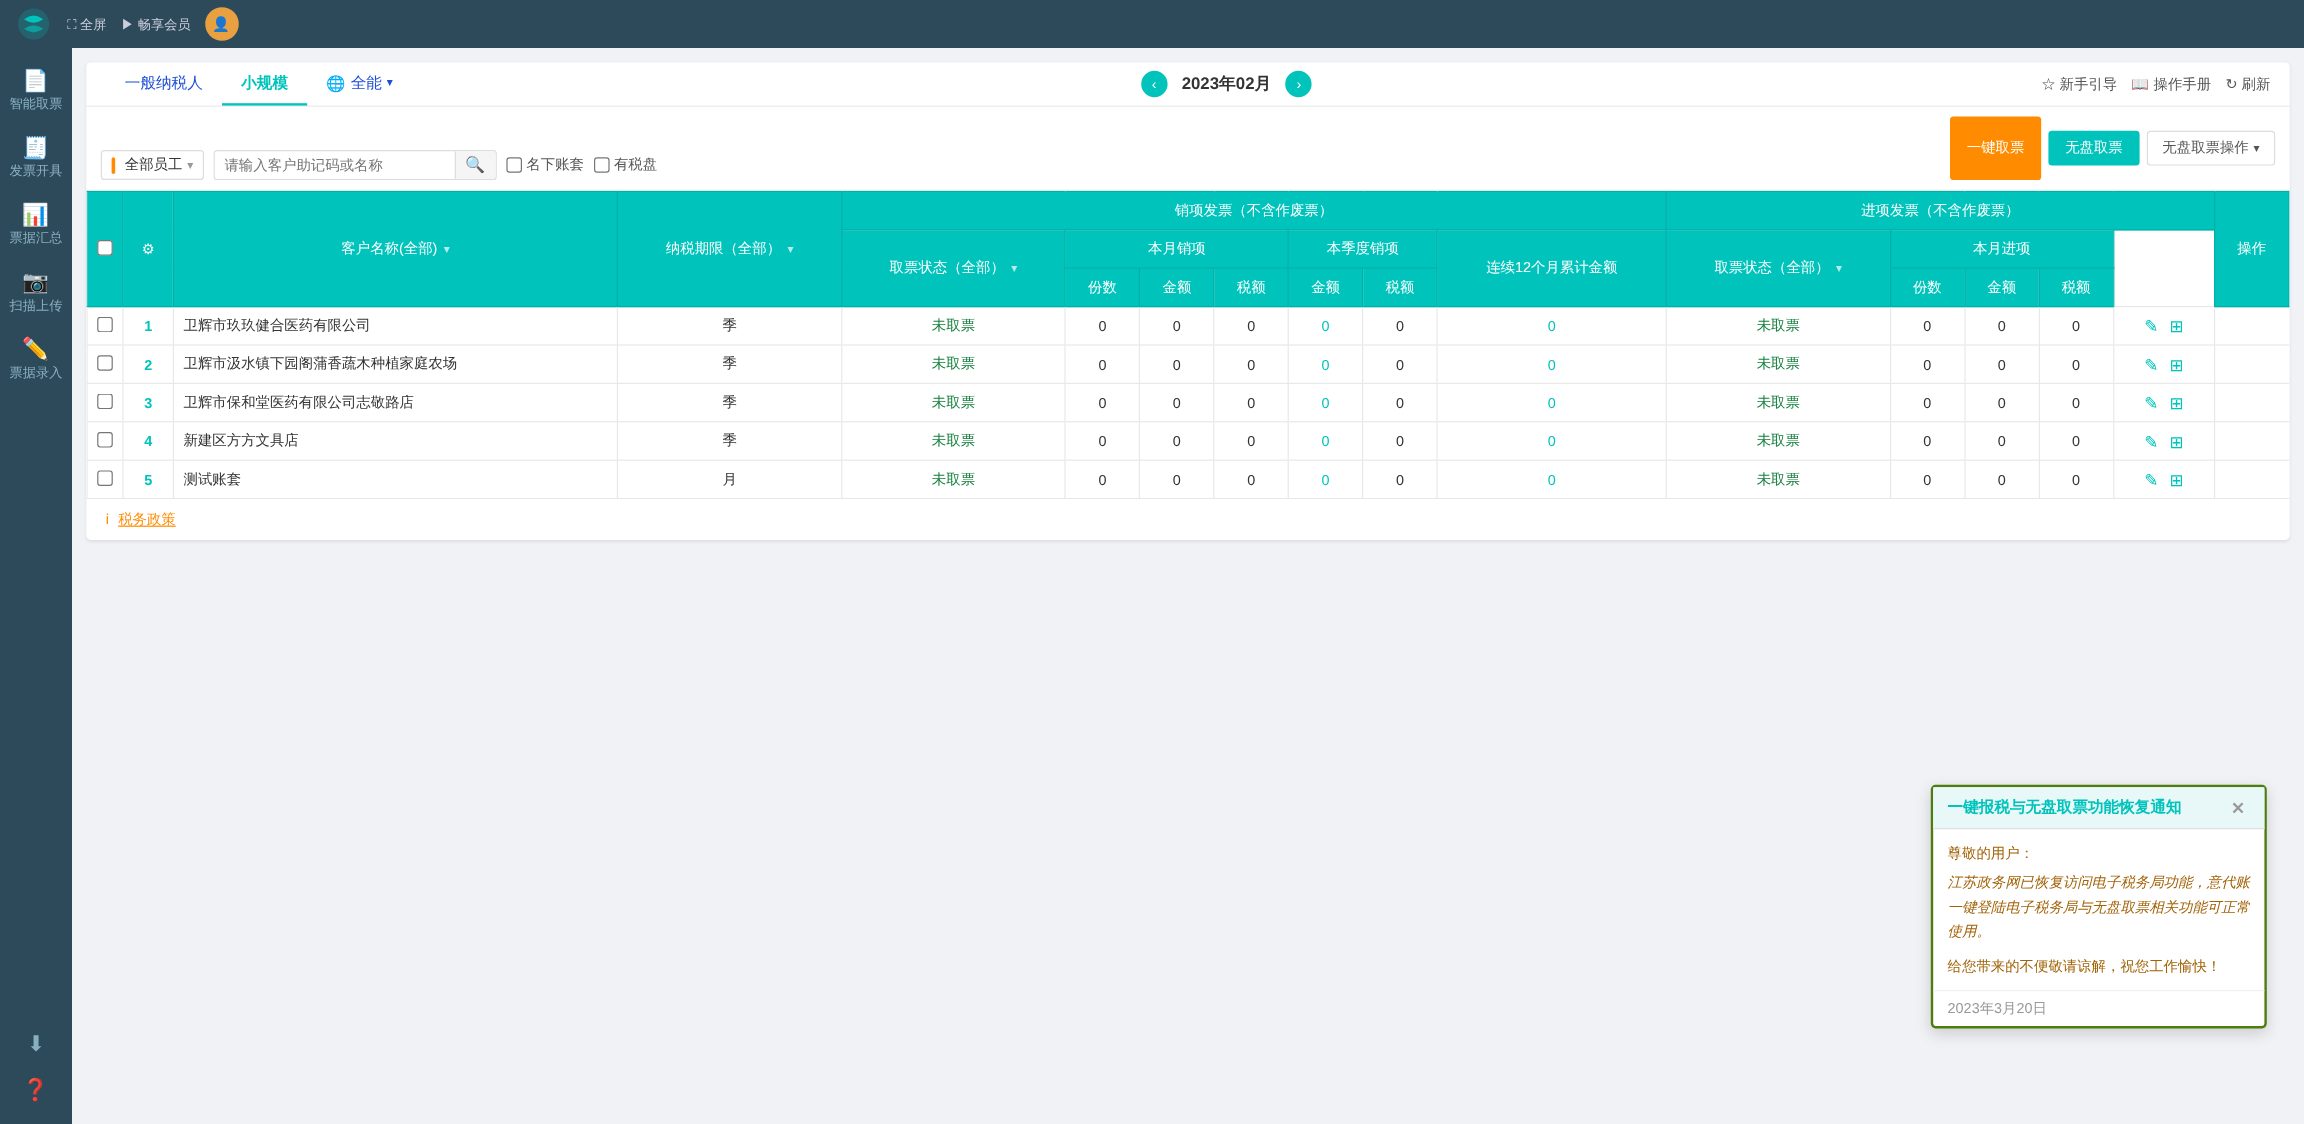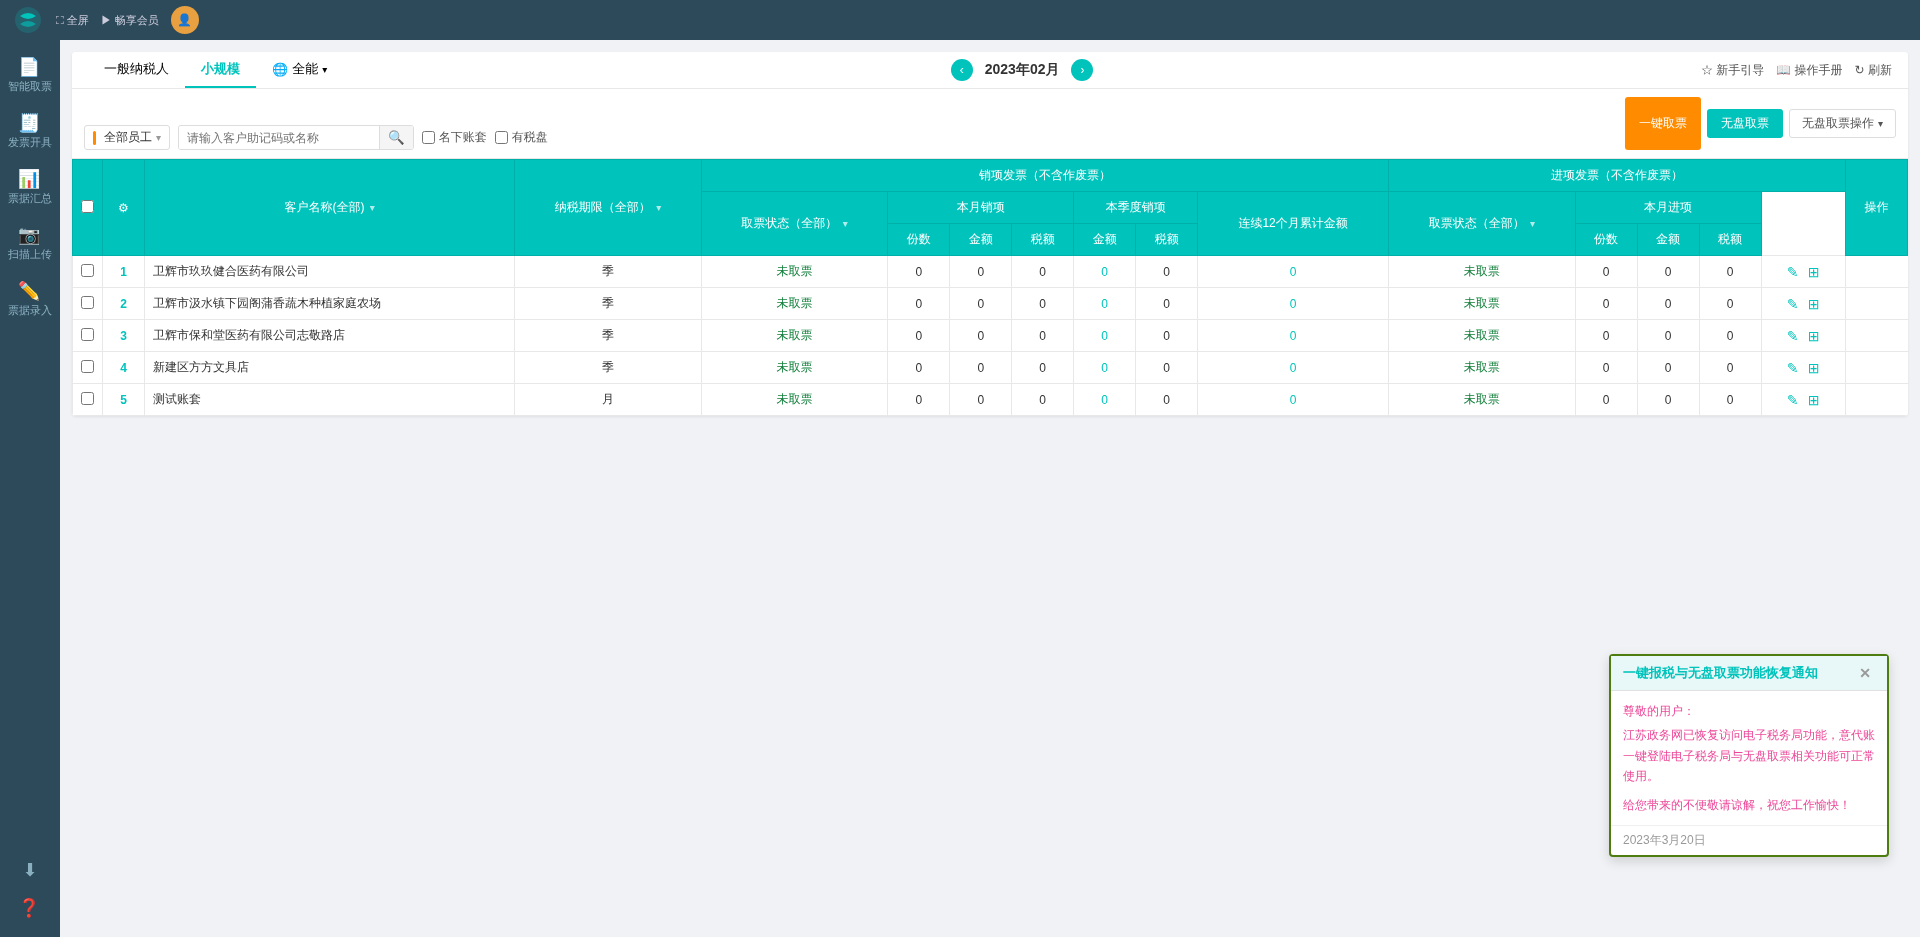--- a/index.html
+++ b/index.html
@@ -99,21 +99,21 @@
       margin-top: 40px;
       margin-left: 60px;
       padding: 12px;
       height: calc(100vh - 40px);
       overflow: auto;
     }
     .tab-item {
       padding: 8px 16px;
       cursor: pointer;
       font-size: 13px;
-      color: #000000;
+      color: #1d4ed8;
       border-bottom: 2px solid transparent;
       white-space: nowrap;
       display: flex;
       align-items: center;
       gap: 4px;
     }
     .tab-item.active {
       color: #00c4bc;
       border-bottom: 2px solid #00c4bc;
       font-weight: bold;
@@ -317,21 +317,21 @@
       font-weight: bold;
       color: #00c4bc;
       display: flex;
       justify-content: space-between;
       align-items: center;
       border-bottom: 1px solid #e0e0e0;
     }
     .notification-popup .notif-body {
       padding: 10px 12px;
       font-size: 12px;
-      color: #ec4899;
+      color: #a16207;
       line-height: 1.7;
     }
     .notification-popup .notif-footer {
       padding: 6px 12px;
       font-size: 12px;
       color: #999;
       border-top: 1px solid #f0f0f0;
     }
     .close-btn {
       cursor: pointer;
@@ -634,29 +634,33 @@
       <td>0</td>
       <td>
         <span class="action-icon" title="编辑">✎</span>
         <span class="action-icon" title="详情">⊞</span>
       </td>
     </tr>
           </tbody>
       </table>
     </div>
 
+    <div class="footer-bar">
+      <span style="margin-right:4px;">ℹ</span>
+      <span style="color:#ff8c00; text-decoration:underline; cursor:pointer;">税务政策</span>
+    </div>
   </div>
 </div>
 
 <div class="notification-popup">
   <div class="notif-header">
     <span>一键报税与无盘取票功能恢复通知</span>
     <span class="close-btn">✕</span>
   </div>
   <div class="notif-body">
     <div>尊敬的用户：</div>
-    <div style="margin-top:4px;">江苏政务网已恢复访问电子税务局功能，意代账一键登陆电子税务局与无盘取票相关功能可正常使用。</div>
+    <div style="margin-top:4px;font-style:italic;">江苏政务网已恢复访问电子税务局功能，意代账一键登陆电子税务局与无盘取票相关功能可正常使用。</div>
     <div style="margin-top:8px;">给您带来的不便敬请谅解，祝您工作愉快！</div>
   </div>
   <div class="notif-footer">
     <span>2023年3月20日</span>
   </div>
 </div>
 
 </body></html>

